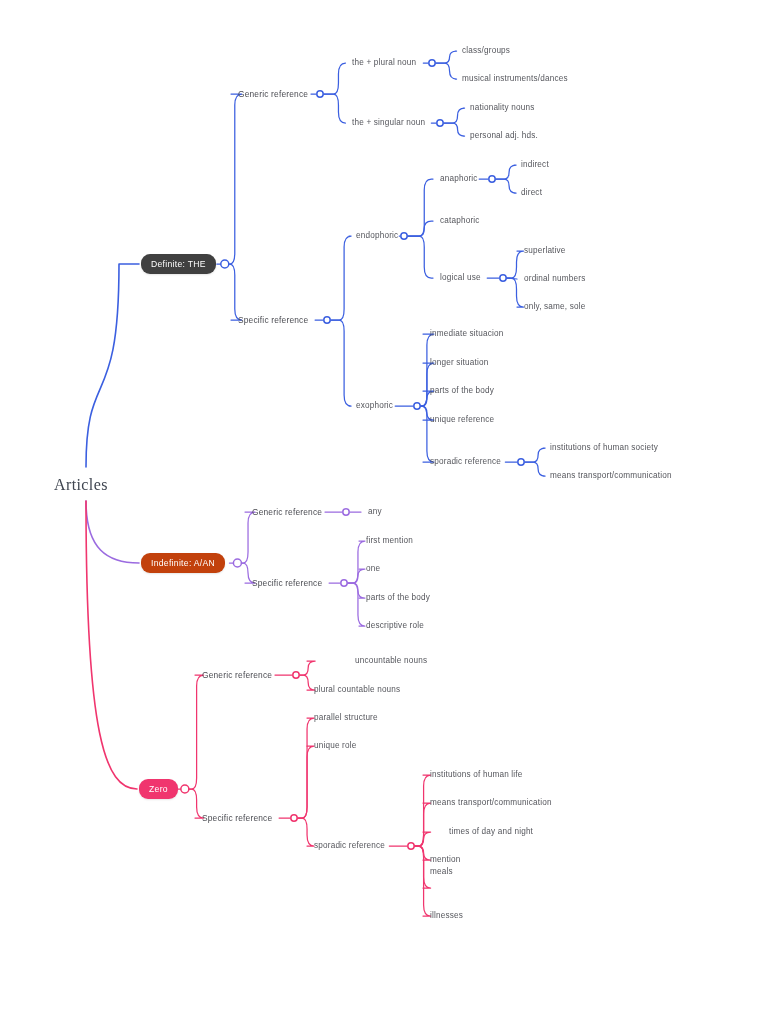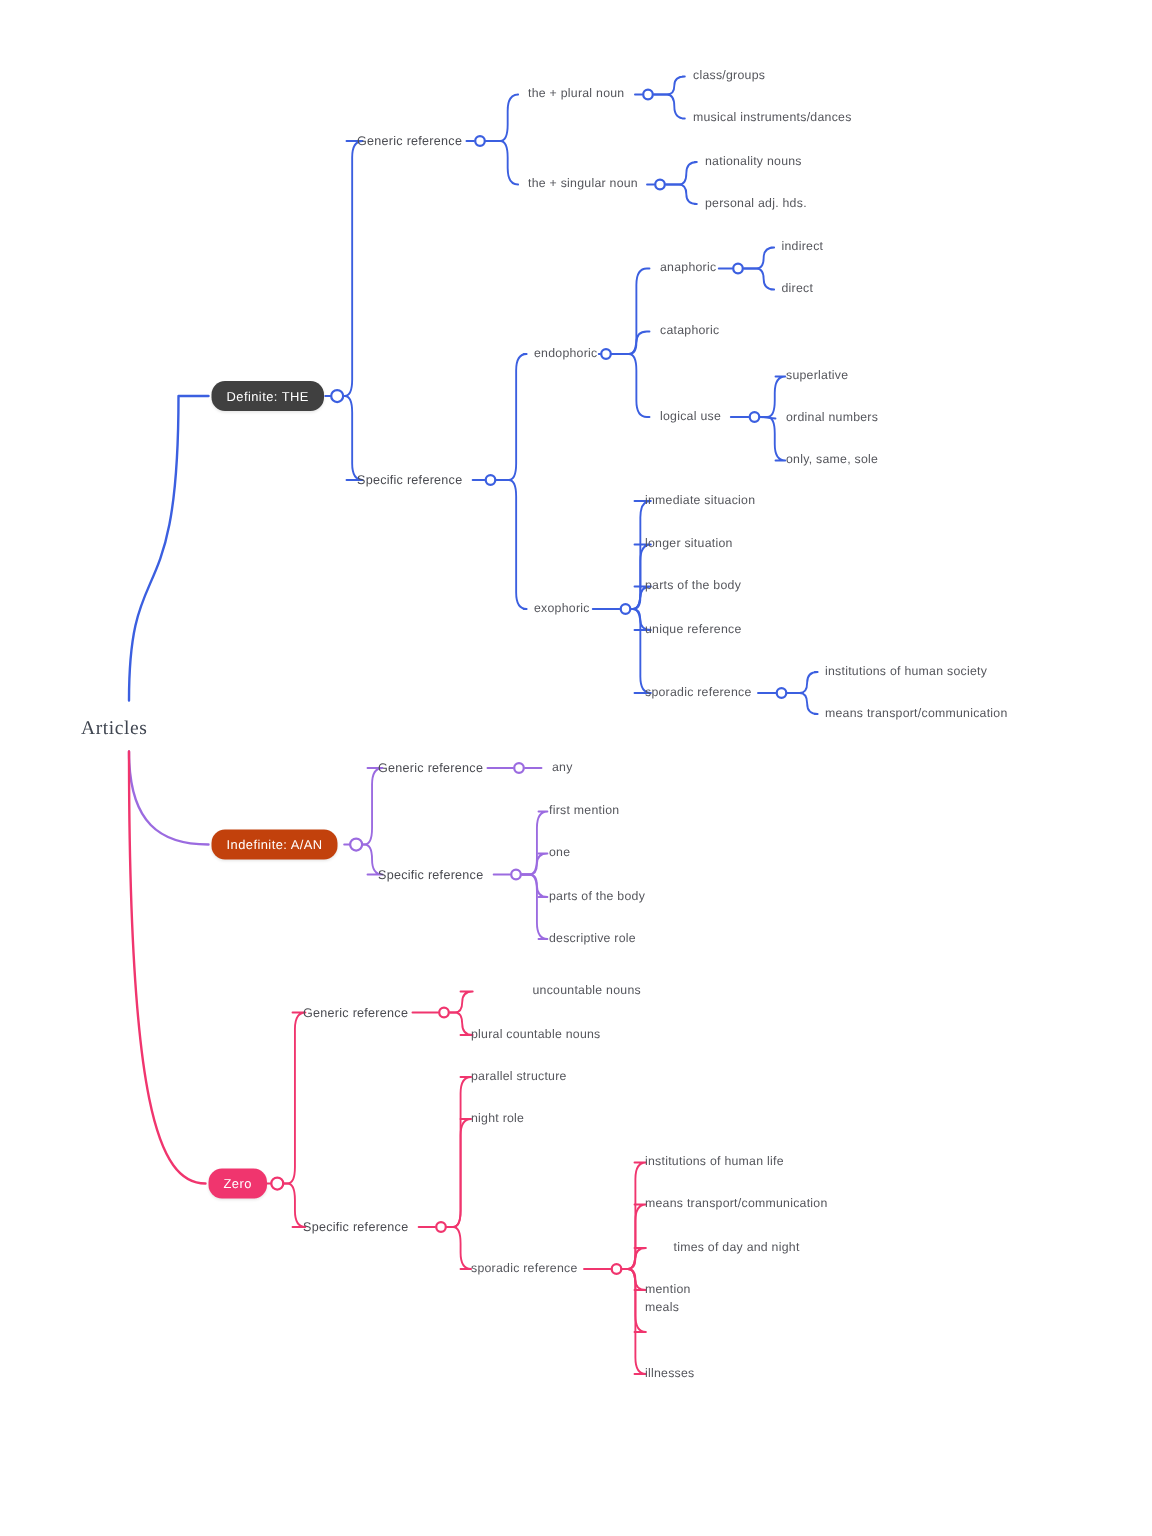--- a/index.html
+++ b/index.html
@@ -5,21 +5,21 @@
   html,body{margin:0;padding:0;background:#ffffff;}
   body{width:768px;height:1024px;position:relative;overflow:hidden;
        font-family:"Liberation Sans","DejaVu Sans",sans-serif;}
   #stage{position:absolute;left:0;top:0;width:768px;height:1024px;}
   svg#wires{position:absolute;left:0;top:0;width:768px;height:1024px;}
   .lbl{position:absolute;white-space:nowrap;color:#55565c;
        font-size:8.2px;letter-spacing:.18px;line-height:1;transform:translateY(-50%);}
   .lbl.mid{color:#4b4c52;font-size:8.4px;}
   .root{position:absolute;white-space:nowrap;color:#3f4550;
         font-family:"Liberation Serif","DejaVu Serif",serif;
-        font-size:13px;letter-spacing:.4px;transform:translateY(-50%);}
+        font-size:16px;letter-spacing:.4px;transform:translateY(-50%);}
   .badge{position:absolute;white-space:nowrap;color:#fff;font-size:8.6px;
          letter-spacing:.3px;border-radius:9px;padding:5px 10px;
          transform:translate(0,-50%);box-shadow:0 1px 2px rgba(0,0,0,.10);}
 </style>
 </head>
 <body>
 
 <div id="stage">
   <svg id="wires" viewBox="0 0 768 1024">
       <path d="M86 467 C86 365 119 414 119 264 L139 264" fill="none" stroke="#3b5fe0" stroke-width="1.6" stroke-linecap="round" stroke-linejoin="round"></path>
@@ -140,21 +140,21 @@
       <div class="lbl" style="left: 366px; top: 541px;">first mention</div>
       <div class="lbl" style="left: 366px; top: 569px;">one</div>
       <div class="lbl" style="left: 366px; top: 598px;">parts of the body</div>
       <div class="lbl" style="left: 366px; top: 626px;">descriptive role</div>
       <div class="badge" style="left: 139px; top: 789px; background: rgb(240, 53, 110);">Zero</div>
       <div class="lbl mid" style="left: 202px; top: 675px;">Generic reference</div>
       <div class="lbl" style="left: 314px; top: 661px; padding-left: 41px;">uncountable nouns</div>
       <div class="lbl" style="left: 314px; top: 690px;">plural countable nouns</div>
       <div class="lbl mid" style="left: 202px; top: 818px;">Specific reference</div>
       <div class="lbl" style="left: 314px; top: 718px;">parallel structure</div>
-      <div class="lbl" style="left: 314px; top: 746px;">night role</div>
+      <div class="lbl" style="left: 314px; top: 746px;">unique role</div>
       <div class="lbl" style="left: 314px; top: 846px;">sporadic reference</div>
       <div class="lbl" style="left: 430px; top: 775px;">institutions of human life</div>
       <div class="lbl" style="left: 430px; top: 803px;">means transport/communication</div>
       <div class="lbl" style="left: 430px; top: 832px; padding-left: 19px;">times of day and night</div>
       <div class="lbl" style="left: 430px; top: 860px;">mention</div>
       <div class="lbl" style="left: 430px; top: 872px;">meals</div>
       <div class="lbl" style="left: 430px; top: 916px;">illnesses</div>
     </div>
 </div>
 

